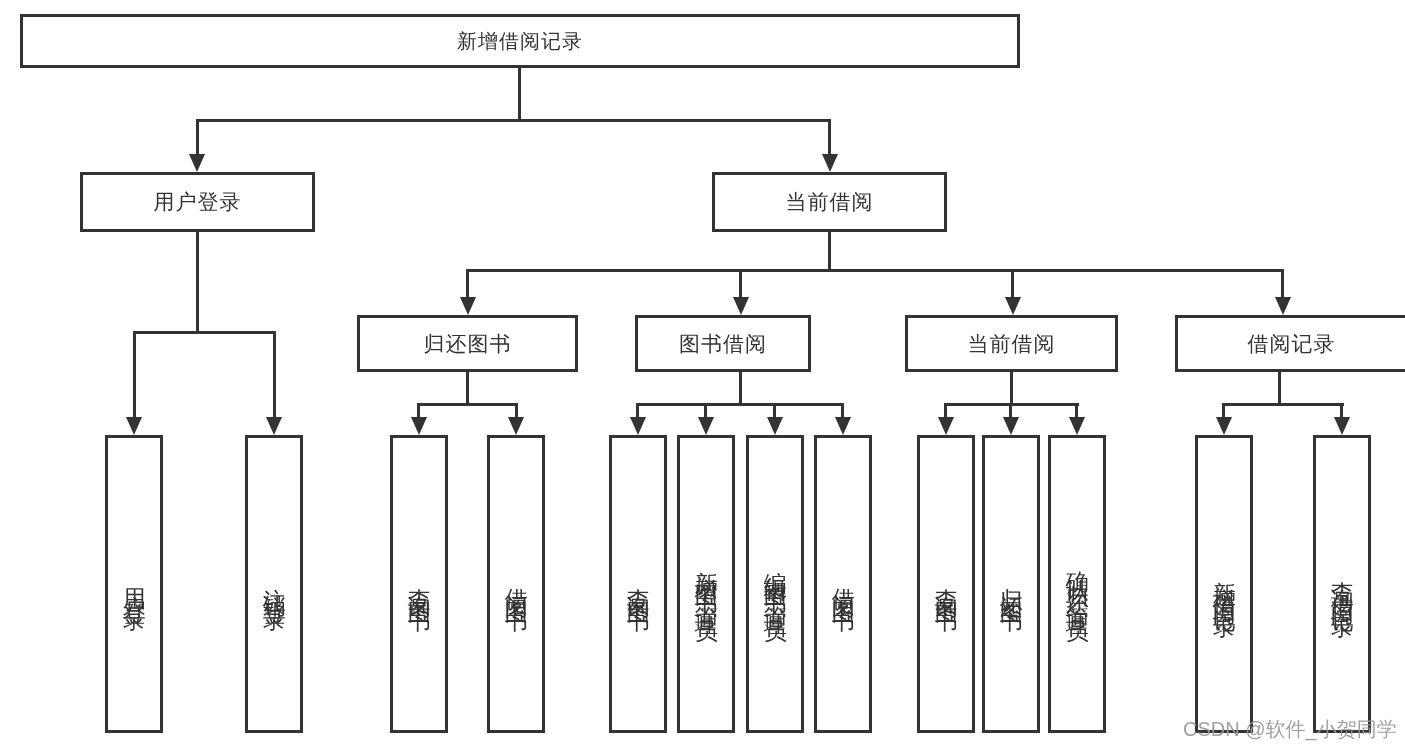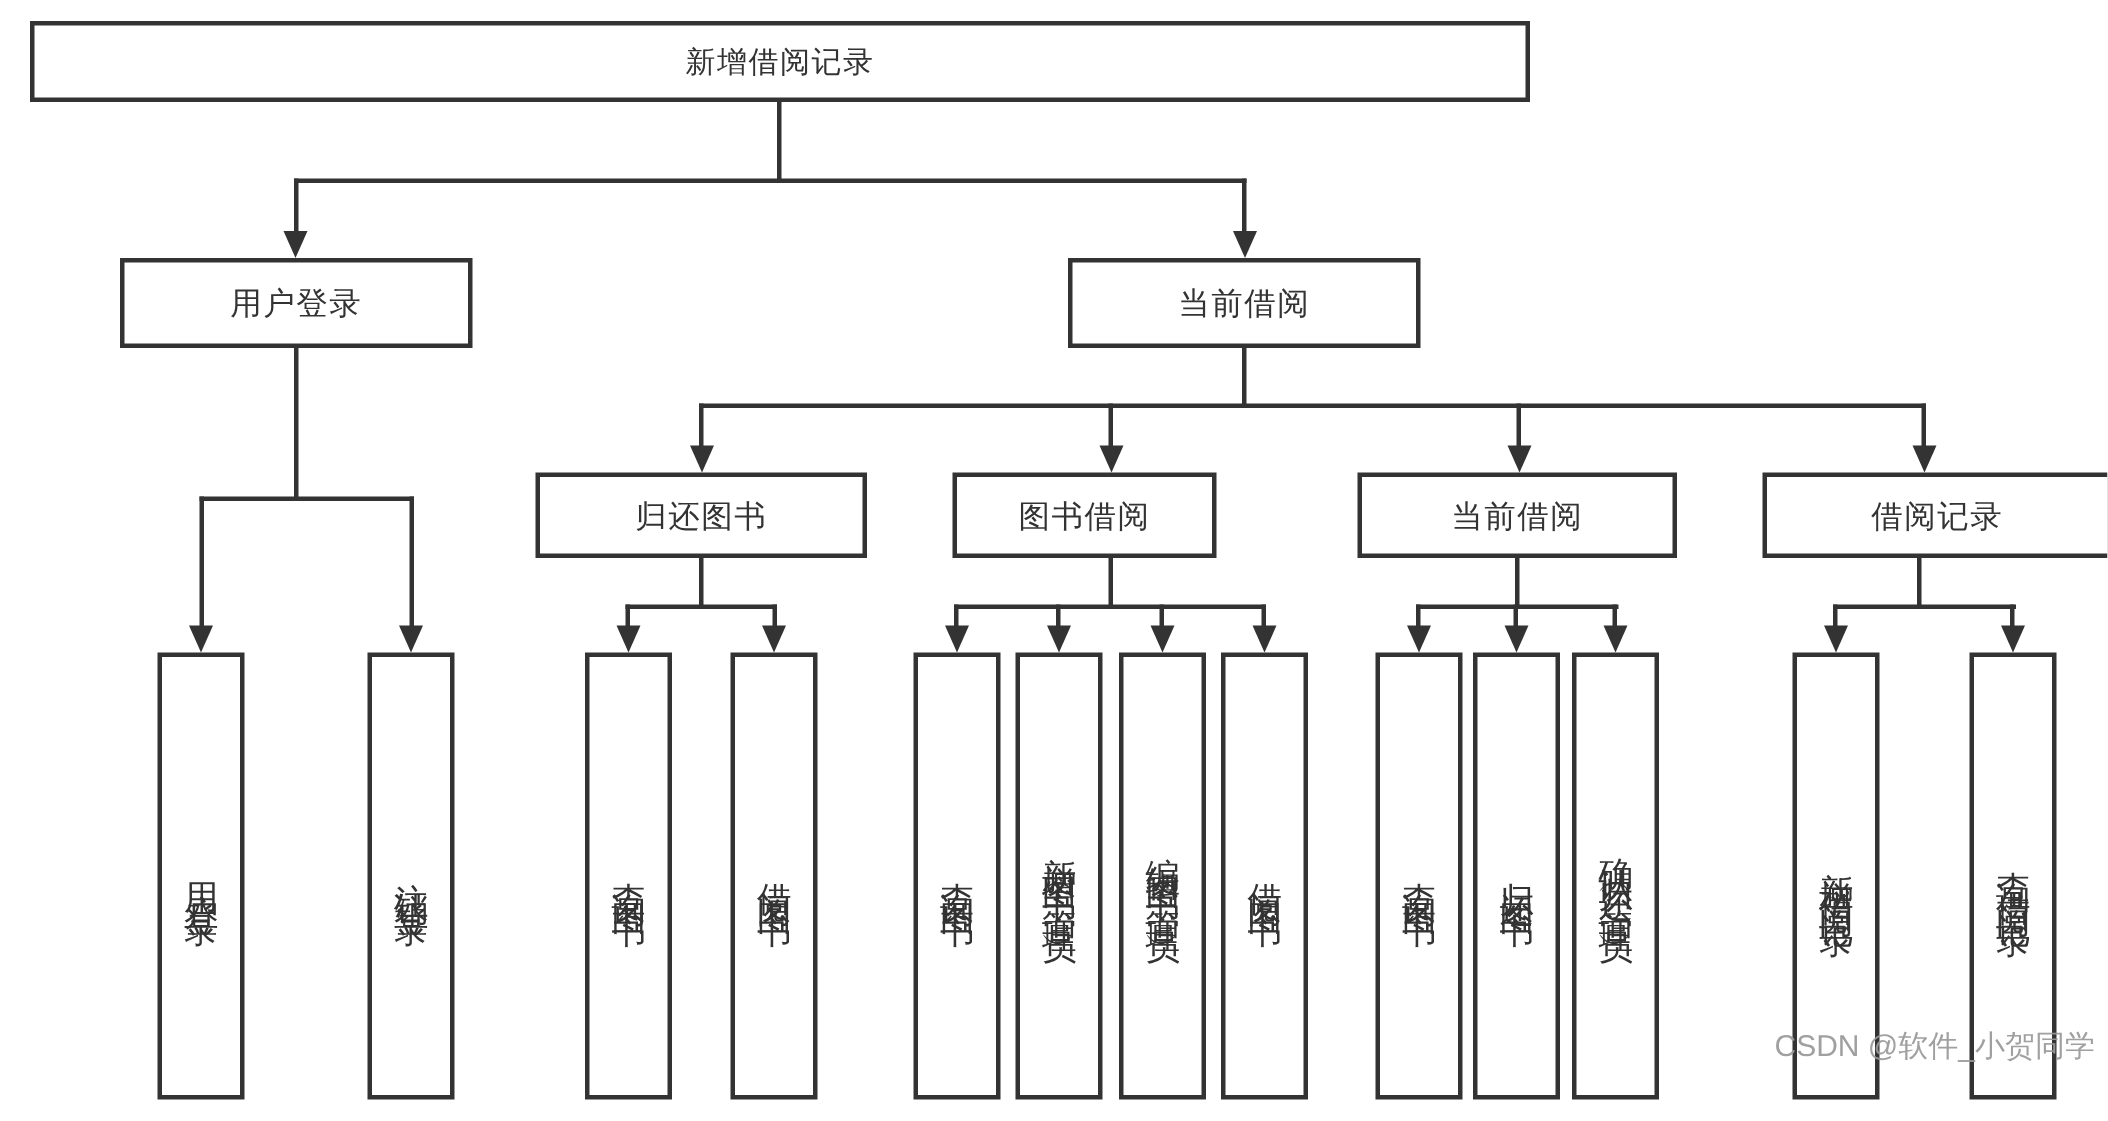--- a/index.html
+++ b/index.html
@@ -37,21 +37,21 @@
   .arrow {
     position: absolute;
     width: 0; height: 0;
     border-left: 8px solid transparent;
     border-right: 8px solid transparent;
     border-top: 18px solid #333333;
   }
   .watermark {
     position: absolute;
     left: 1183px;
-    top: 684px;
+    top: 716px;
     font-size: 20px;
     color: rgba(152,152,152,0.92);
     white-space: nowrap;
     z-index: 5;
   }
 </style>
 </head>
 <body>
 
 <div id="stage">

